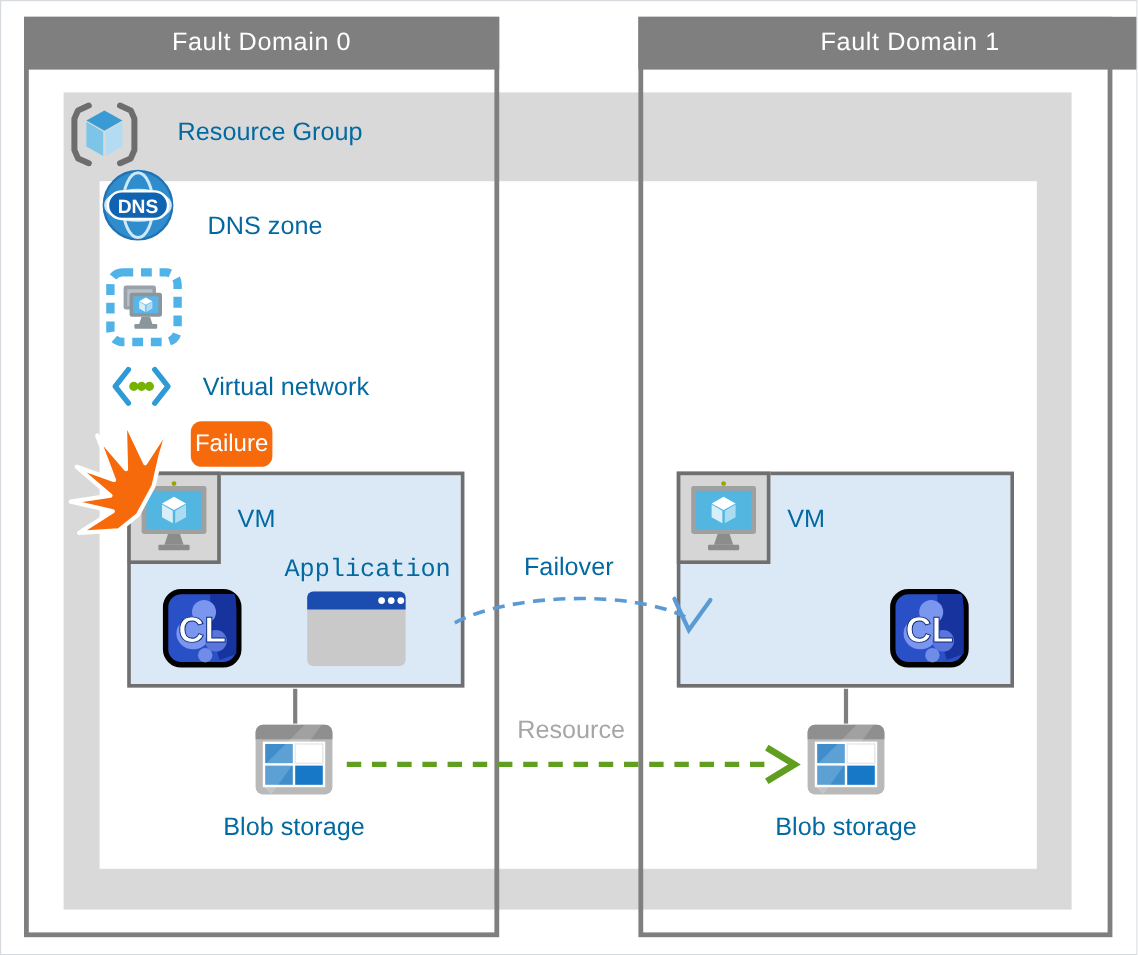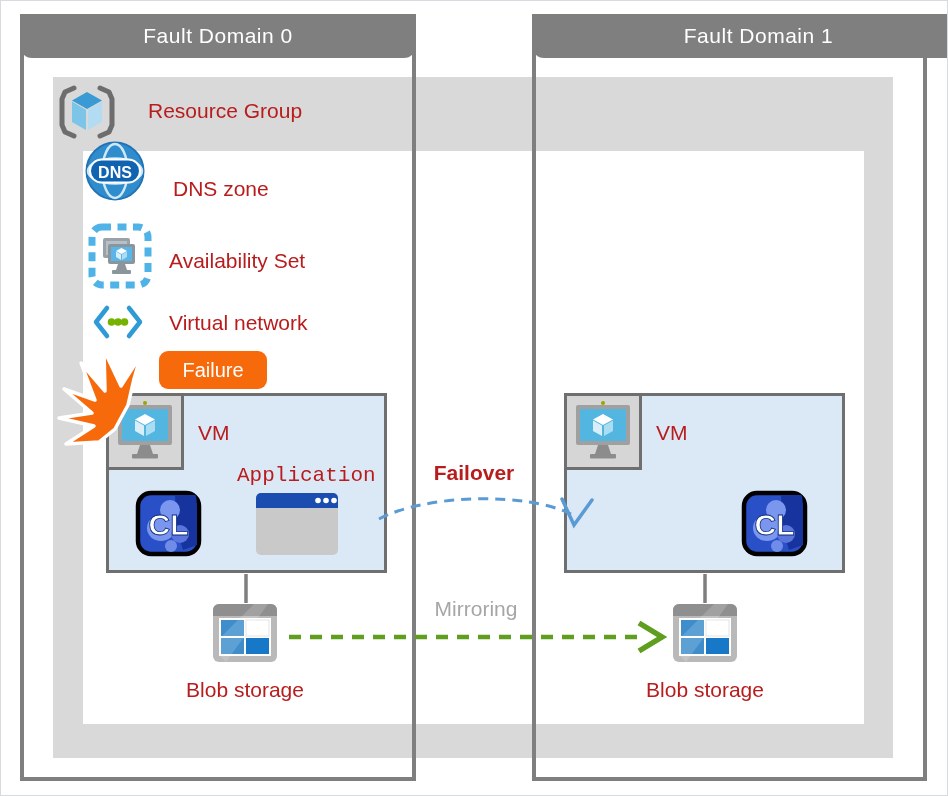--- a/index.html
+++ b/index.html
@@ -5,36 +5,36 @@
   html,body{margin:0;padding:0;background:#fff;}
   .page{
     position:relative;width:948px;height:796px;background:#ffffff;
     border:1px solid #d7dade;box-sizing:border-box;overflow:hidden;
     font-family:"Liberation Sans",sans-serif;
   }
   
   .fd-header{
     position:absolute;height:44px;background:#7f7f7f;color:#ffffff;
     display:flex;align-items:center;justify-content:center;
-    font-size:21px;letter-spacing:.5px;z-index:2;border-radius:12px;
+    font-size:21px;letter-spacing:.5px;z-index:2;
   }
   .fd-frame{
     position:absolute;border:4px solid #7f7f7f;background:transparent;
     box-sizing:border-box;z-index:2;pointer-events:none;
   }
   
   .rg-band{position:absolute;left:52px;top:76px;width:840px;height:681px;background:#d9d9d9;z-index:0;}
   .rg-inner{position:absolute;left:30px;top:74px;width:781px;height:573px;background:#ffffff;}
   
-  .lbl{position:absolute;font-size:21px;color:#b91c1c;white-space:nowrap;z-index:3;}
+  .lbl{position:absolute;font-size:21px;color:#0369a1;white-space:nowrap;z-index:3;}
   .lbl-center{text-align:center;}
   .lbl-gray{color:#a6a6a6;}
   
   .failure-chip{
-    position:absolute;left:158px;top:350px;width:108px;height:38px;background:#f76a0c;
+    position:absolute;left:158px;top:350px;width:68px;height:38px;background:#f76a0c;
     border-radius:9px;color:#ffffff;font-size:20px;display:flex;align-items:center;
     justify-content:center;z-index:4;
   }
   
   .vm-box{
     position:absolute;width:281px;height:180px;background:#dbe9f6;
     border:3px solid #6f6f6f;box-sizing:border-box;z-index:3;
   }
   .vm-tile{
     position:absolute;width:78px;height:77px;background:#d6d6d6;
@@ -93,21 +93,20 @@
       <rect x="19" y="19" width="21" height="14" fill="#b7c0c6"></rect>
       <rect x="21" y="22" width="27" height="20" rx="2" fill="#8b959c"></rect>
       <rect x="24" y="25" width="21" height="14" fill="#5ab6e8"></rect>
       <polygon points="34.5,26 40,29 34.5,32 29,29" fill="#ffffff"></polygon>
       <polygon points="29,29.5 34,32.4 34,38 29,35" fill="#d9eef9"></polygon>
       <polygon points="40,29.5 35,32.4 35,38 40,35" fill="#b0dcf2"></polygon>
       <polygon points="31,42 38,42 40,48 29,48" fill="#8b959c"></polygon>
       <rect x="25" y="48" width="19" height="4" rx="1" fill="#8b959c"></rect>
     </svg>
   </div>
-  <div class="lbl" style="left:168px;top:248px;">Availability Set</div>
 
   <div class="icon-abs" style="left:90px;top:302px;">
     <svg width="54" height="38" viewBox="0 0 54 38">
       <path d="M16,5 L5,19 L16,33" fill="none" stroke="#2e9bd6" stroke-width="4.5" stroke-linecap="round" stroke-linejoin="round"></path>
       <path d="M38,5 L49,19 L38,33" fill="none" stroke="#2e9bd6" stroke-width="4.5" stroke-linecap="round" stroke-linejoin="round"></path>
       <circle cx="20.5" cy="19" r="3.8" fill="#76b200"></circle>
       <circle cx="27" cy="19" r="3.8" fill="#76b200"></circle>
       <circle cx="33.5" cy="19" r="3.8" fill="#76b200"></circle>
     </svg>
   </div>
@@ -203,22 +202,22 @@
       <rect x="7" y="15" width="52" height="38" fill="#ffffff"></rect>
       <rect x="9" y="17" width="23" height="16" fill="#3f8ecb"></rect>
       <rect x="34" y="17" width="23" height="16" fill="#ffffff" stroke="#e3e3e3" stroke-width="1"></rect>
       <rect x="9" y="35" width="23" height="16" fill="#3f8ecb"></rect>
       <rect x="34" y="35" width="23" height="16" fill="#1778c8"></rect>
       <polygon points="42,1 56,1 14,59 7,52 7,36" fill="#ffffff" opacity="0.16"></polygon>
     </svg>
   </div>
   <div class="lbl lbl-center" style="left:624px;top:677px;width:160px;">Blob storage</div>
 
-  <div class="lbl lbl-center" style="left:403px;top:460px;width:140px;font-weight:bold;">Failover</div>
-  <div class="lbl lbl-center lbl-gray" style="left:405px;top:596px;width:140px;">Mirroring</div>
+  <div class="lbl lbl-center" style="left:403px;top:460px;width:140px;">Failover</div>
+  <div class="lbl lbl-center lbl-gray" style="left:405px;top:596px;width:140px;">Resource</div>
 
   <svg class="overlay" width="948" height="796" viewBox="0 0 948 796">
 
     <line x1="245" y1="573" x2="245" y2="602" stroke="#7f7f7f" stroke-width="3.5"></line>
     <line x1="704" y1="573" x2="704" y2="602" stroke="#7f7f7f" stroke-width="3.5"></line>
 
     <polygon points="140,354 120,385 103,349 104,390 80,362 94,399 63,388 91,412 58,417 93,425 65,443 98,441 114,428 127,404 133,378" fill="#f76a0c" stroke="#ffffff" stroke-width="3.5" stroke-linejoin="round"></polygon>
 
     <path d="M378,518 C 425,493 525,491 570,513" fill="none" stroke="#5b9bd5" stroke-width="3" stroke-dasharray="10 7"></path>
     <polyline points="561,498 573,524 591,499" fill="none" stroke="#5b9bd5" stroke-width="3.5" stroke-linecap="round"></polyline>

